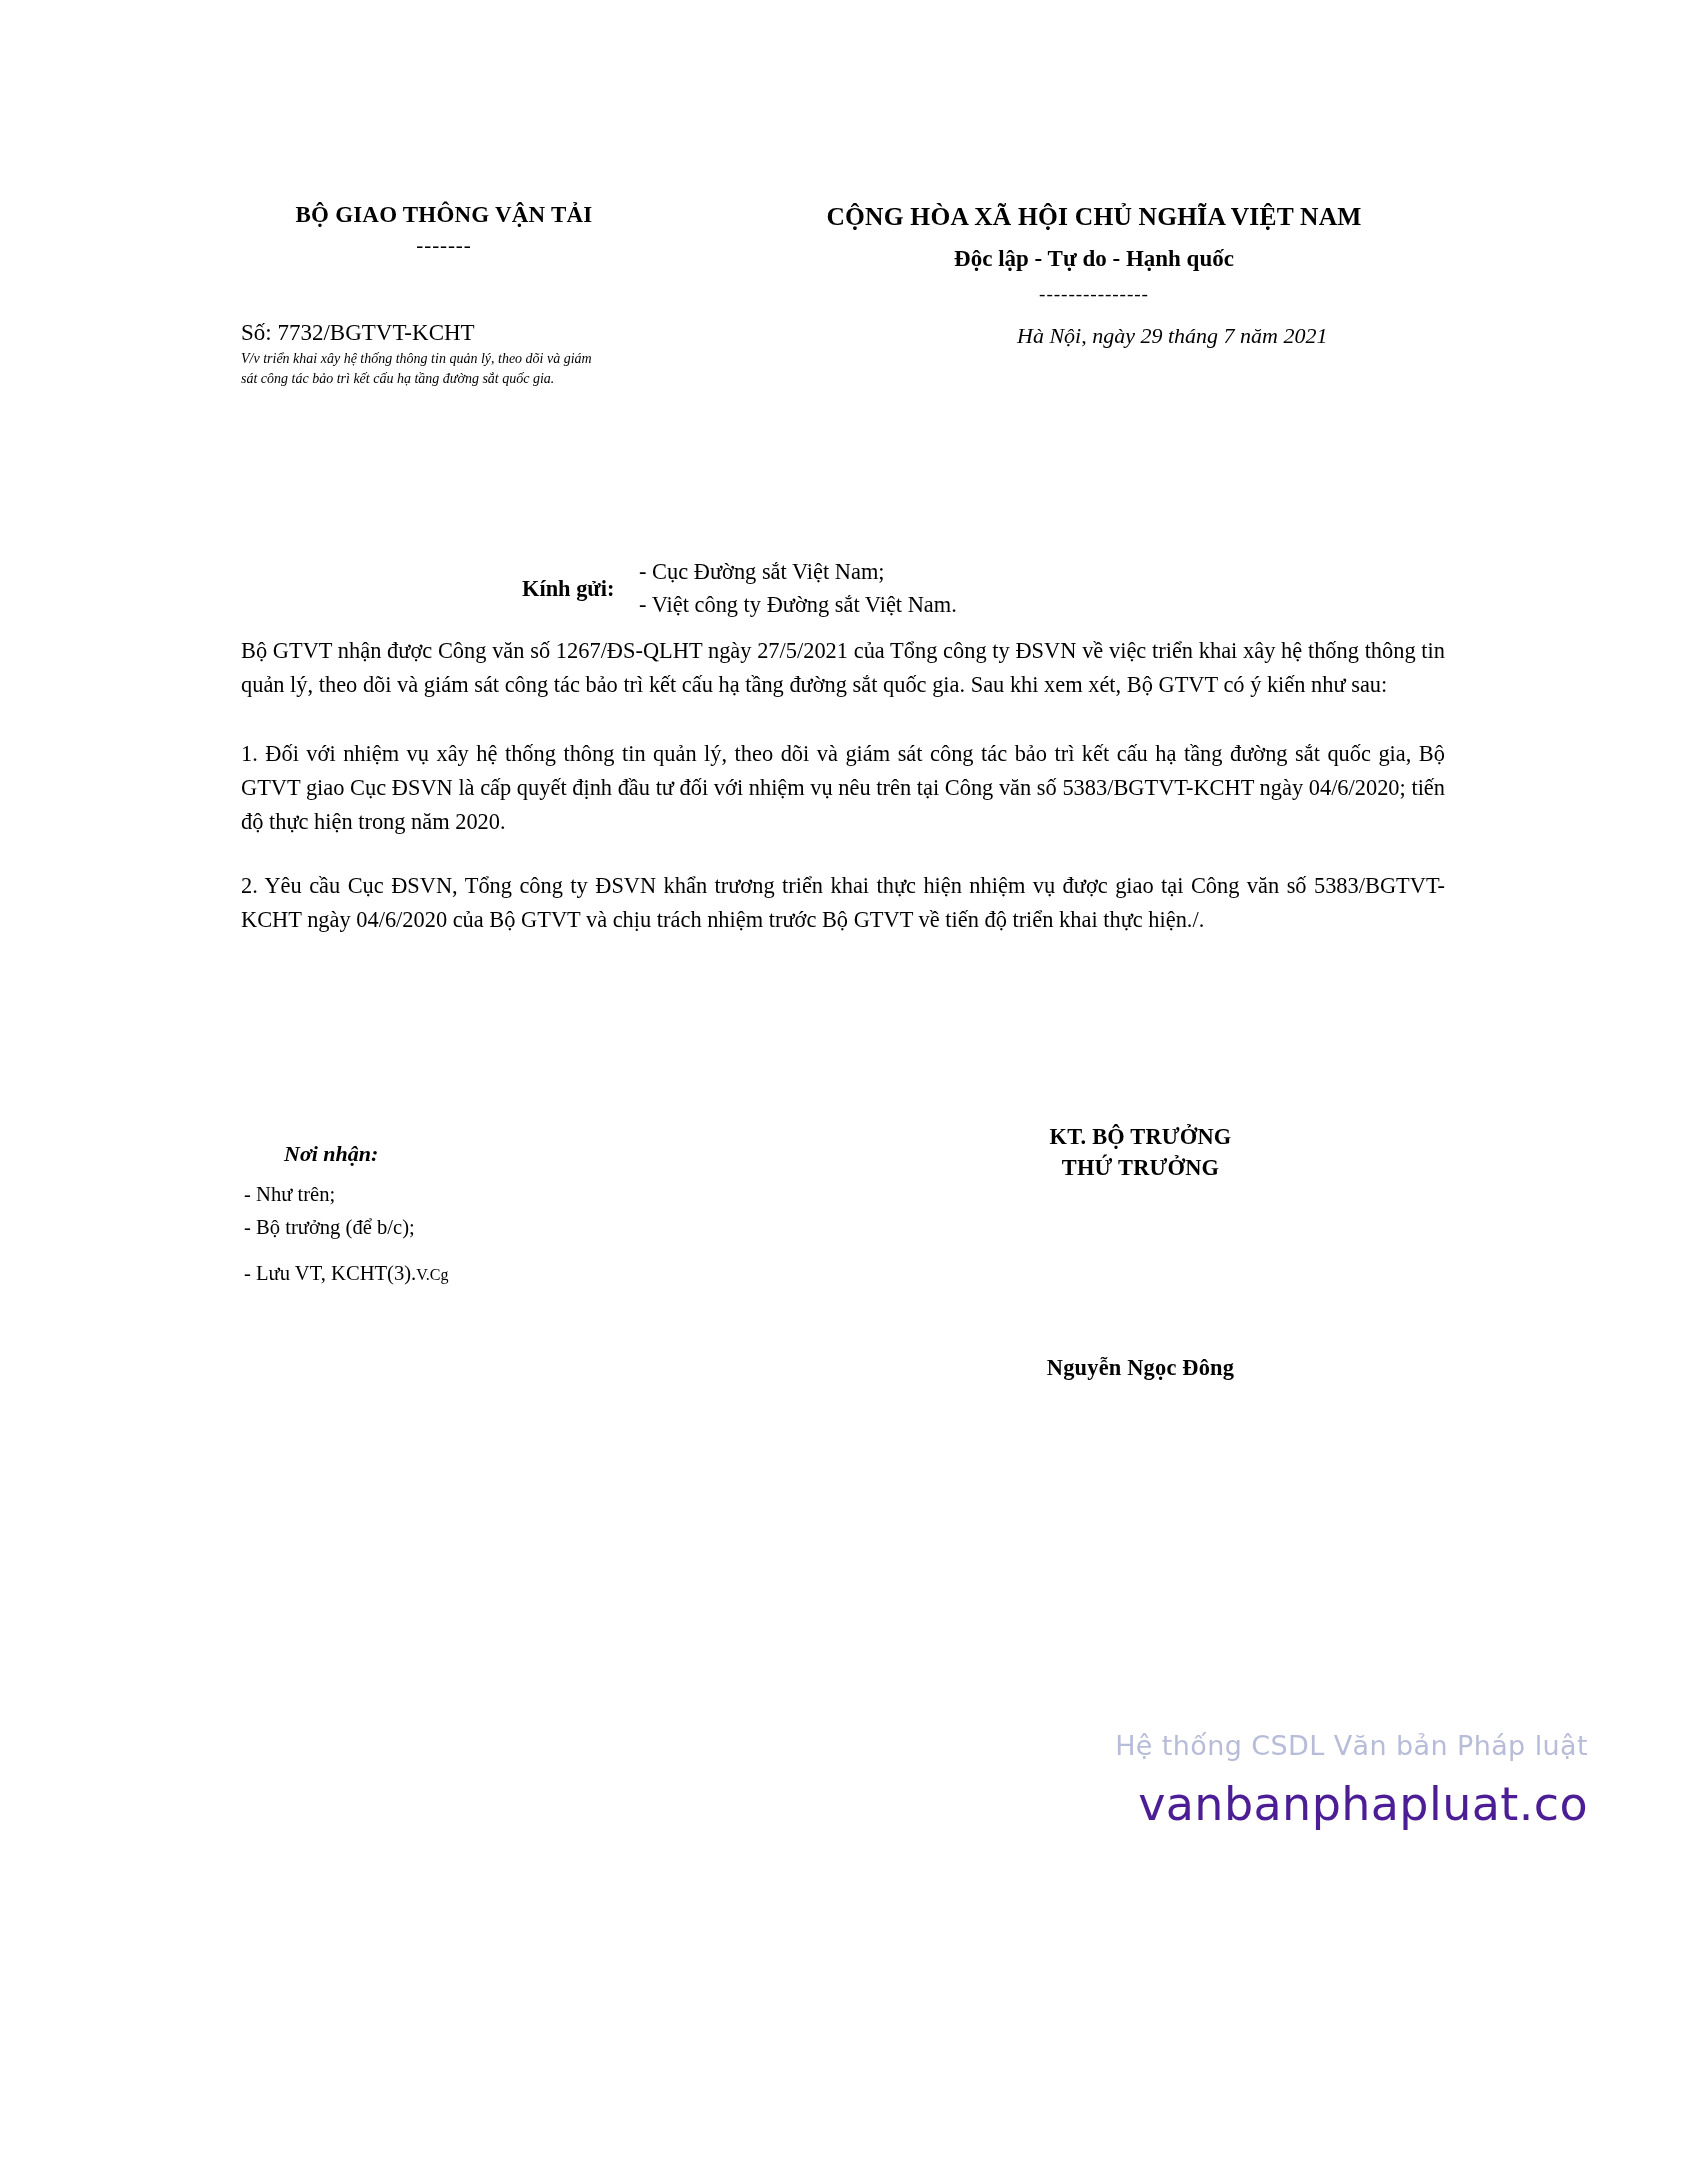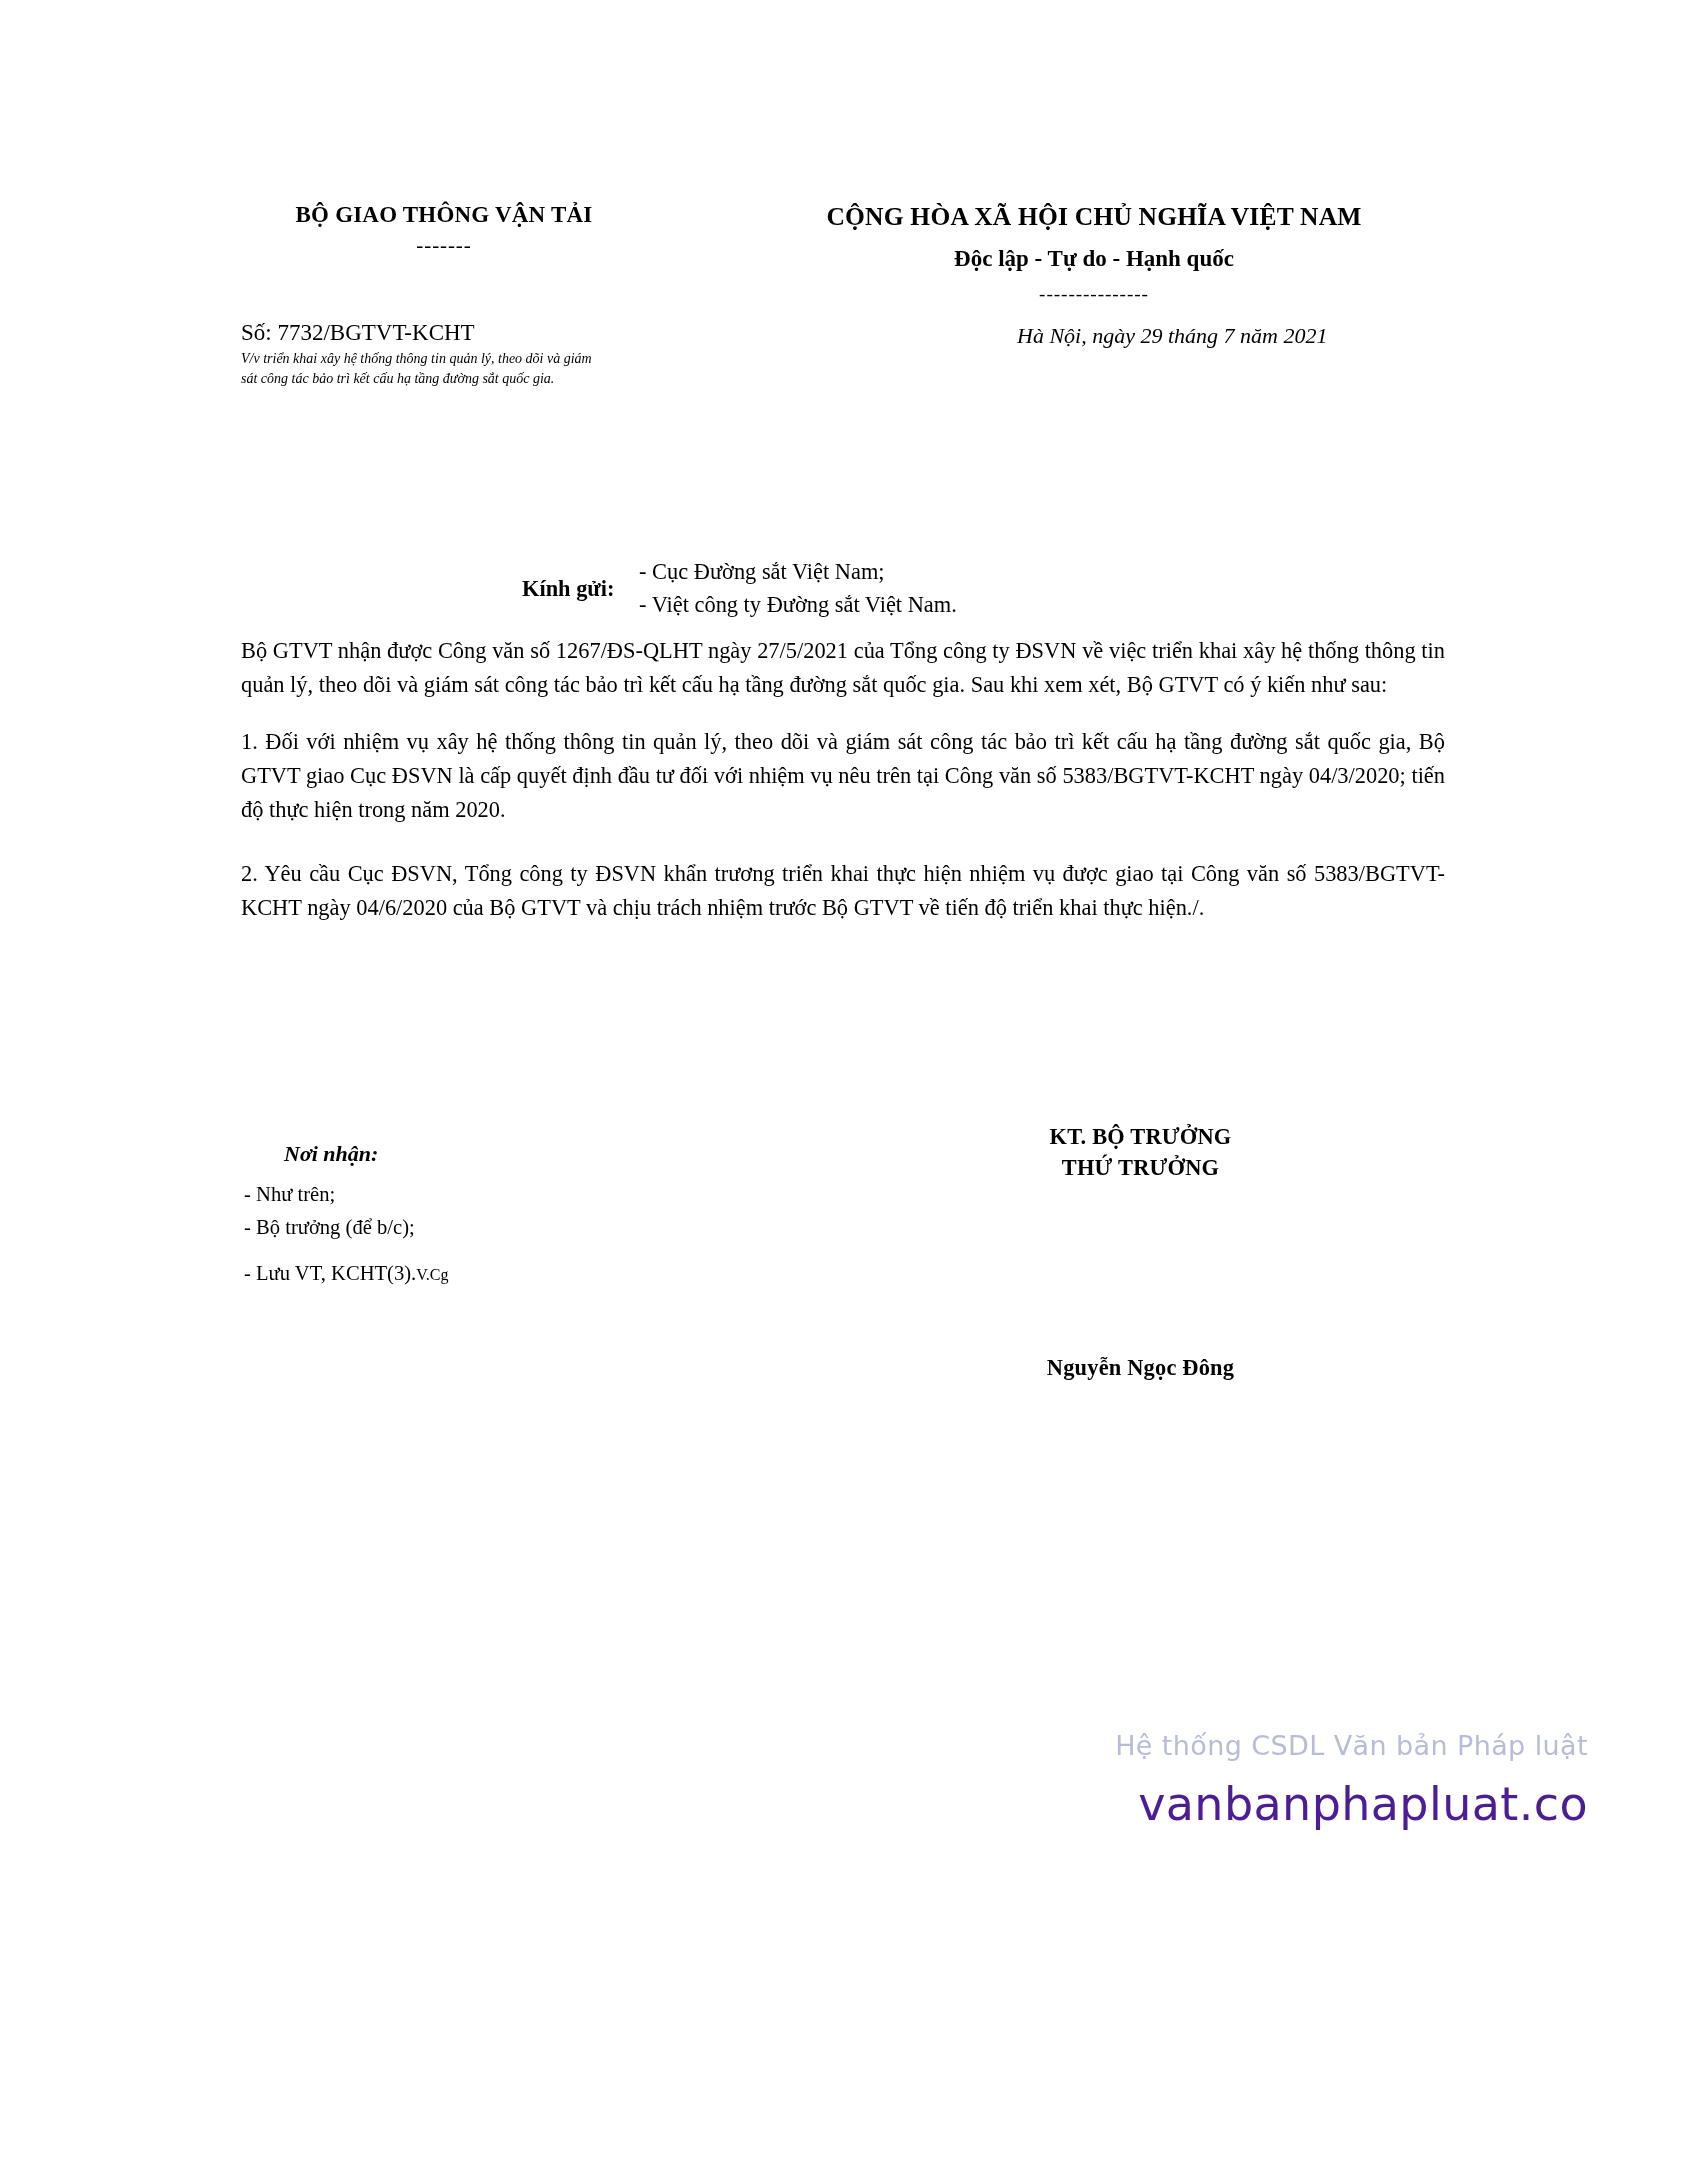--- a/index.html
+++ b/index.html
@@ -129,21 +129,21 @@
     left: 241px;
     top: 634px;
     width: 1204px;
   }
   .para {
     font-size: 22.4px;
     line-height: 1.52;
     text-align: justify;
     margin: 0 0 30px 0;
   }
-  .para.first { margin-bottom: 23px; }
+  .para.first { margin-bottom: 35px; }
 
   
   .sig {
     position: absolute;
     left: 930px;
     top: 1124px;
     width: 421px;
     text-align: center;
   }
   .sig-line1 {
@@ -236,21 +236,21 @@
   <div class="recipients">
     <div class="recipients-label">Kính gửi:</div>
     <div class="recipients-list">
       <div>- Cục Đường sắt Việt Nam;</div>
       <div>- Việt công ty Đường sắt Việt Nam.</div>
     </div>
   </div>
 
   <div class="body-block">
     <p class="para first">Bộ GTVT nhận được Công văn số 1267/ĐS-QLHT ngày 27/5/2021 của Tổng công ty ĐSVN về việc triển khai xây hệ thống thông tin quản lý, theo dõi và giám sát công tác bảo trì kết cấu hạ tầng đường sắt quốc gia. Sau khi xem xét, Bộ GTVT có ý kiến như sau:</p>
-    <p class="para">1. Đối với nhiệm vụ xây hệ thống thông tin quản lý, theo dõi và giám sát công tác bảo trì kết cấu hạ tầng đường sắt quốc gia, Bộ GTVT giao Cục ĐSVN là cấp quyết định đầu tư đối với nhiệm vụ nêu trên tại Công văn số 5383/BGTVT-KCHT ngày 04/3/2020; tiến độ thực hiện trong năm 2020.</p>
+    <p class="para">1. Đối với nhiệm vụ xây hệ thống thông tin quản lý, theo dõi và giám sát công tác bảo trì kết cấu hạ tầng đường sắt quốc gia, Bộ GTVT giao Cục ĐSVN là cấp quyết định đầu tư đối với nhiệm vụ nêu trên tại Công văn số 5383/BGTVT-KCHT ngày 04/6/2020; tiến độ thực hiện trong năm 2020.</p>
     <p class="para">2. Yêu cầu Cục ĐSVN, Tổng công ty ĐSVN khẩn trương triển khai thực hiện nhiệm vụ được giao tại Công văn số 5383/BGTVT-KCHT ngày 04/6/2020 của Bộ GTVT và chịu trách nhiệm trước Bộ GTVT về tiến độ triển khai thực hiện./.</p>
   </div>
 
   <div class="sig">
     <div class="sig-line1">KT. BỘ TRƯỞNG</div>
     <div class="sig-line2">THỨ TRƯỞNG</div>
     <div class="sig-name">Nguyễn Ngọc Đông</div>
   </div>
 
   <div class="recipients-copy">

